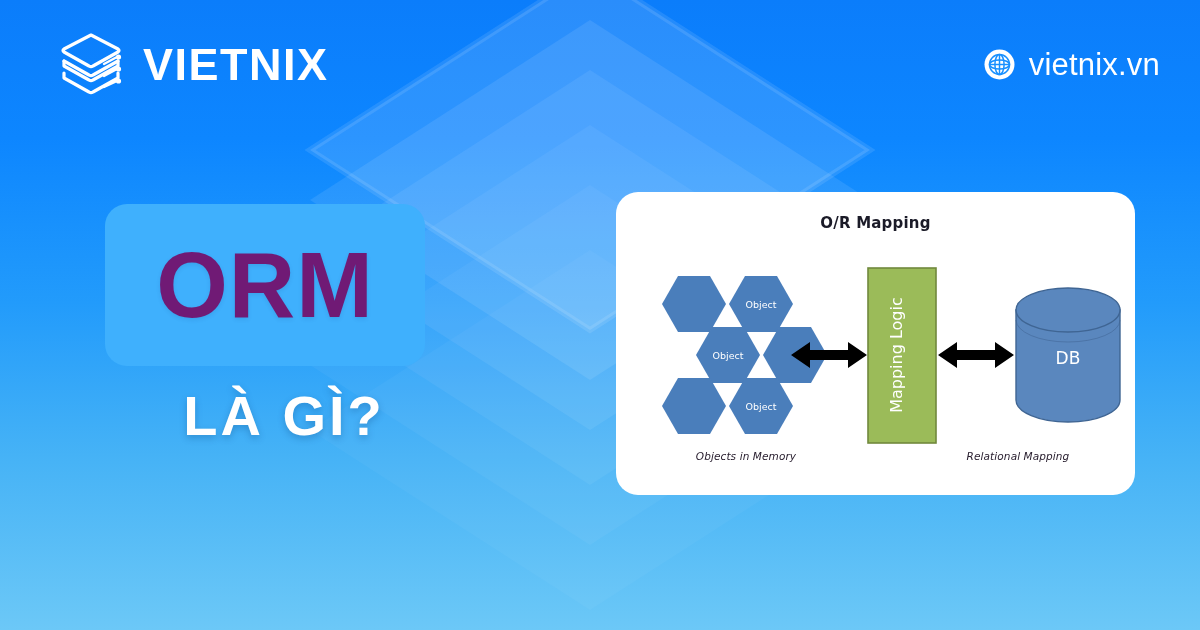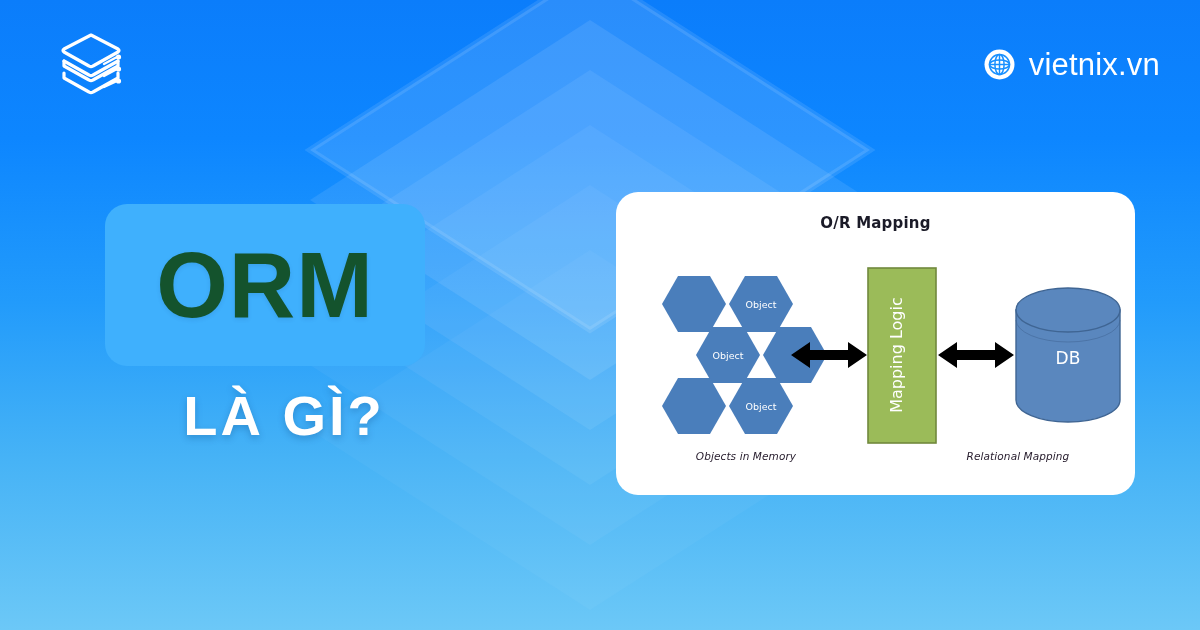--- a/index.html
+++ b/index.html
@@ -87,21 +87,21 @@
   .title-badge {
     width:320px;
     height:162px;
     background:#3fb0fd;
     border-radius:22px;
     display:flex;
     align-items:center;
     justify-content:center;
   }
   .title-main {
-    color:#14532d;
+    color:#701a75;
     font-size:92px;
     font-weight:bold;
     letter-spacing:1px;
     line-height:1;
     text-shadow:0 2px 4px rgba(0,40,90,0.10);
   }
   .title-sub {
     margin-top:22px;
     padding-left:38px;
     color:#ffffff;
@@ -198,20 +198,21 @@
             <circle cx="63.5" cy="41" r="2.6"></circle>
             <circle cx="63.5" cy="53" r="2.6"></circle>
           </g>
           <g stroke="#ffffff" stroke-width="2.4" stroke-linecap="round">
             <path d="M49 36 L62 29"></path>
             <path d="M49 48 L62 41"></path>
             <path d="M49 59 L62 53"></path>
           </g>
         </svg>
       </span>
+      <span class="brand-name">VIETNIX</span>
     </div>
 
     <div class="site">
       <span class="globe">
         <svg viewBox="0 0 33 33" xmlns="http://www.w3.org/2000/svg">
           <circle cx="16.5" cy="16.5" r="15" fill="#ffffff"></circle>
           <g fill="none" stroke="#1890ff" stroke-width="1.5">
             <circle cx="16.5" cy="16.5" r="10"></circle>
             <line x1="6.5" y1="16.5" x2="26.5" y2="16.5"></line>
             <line x1="16.5" y1="6.5" x2="16.5" y2="26.5"></line>

